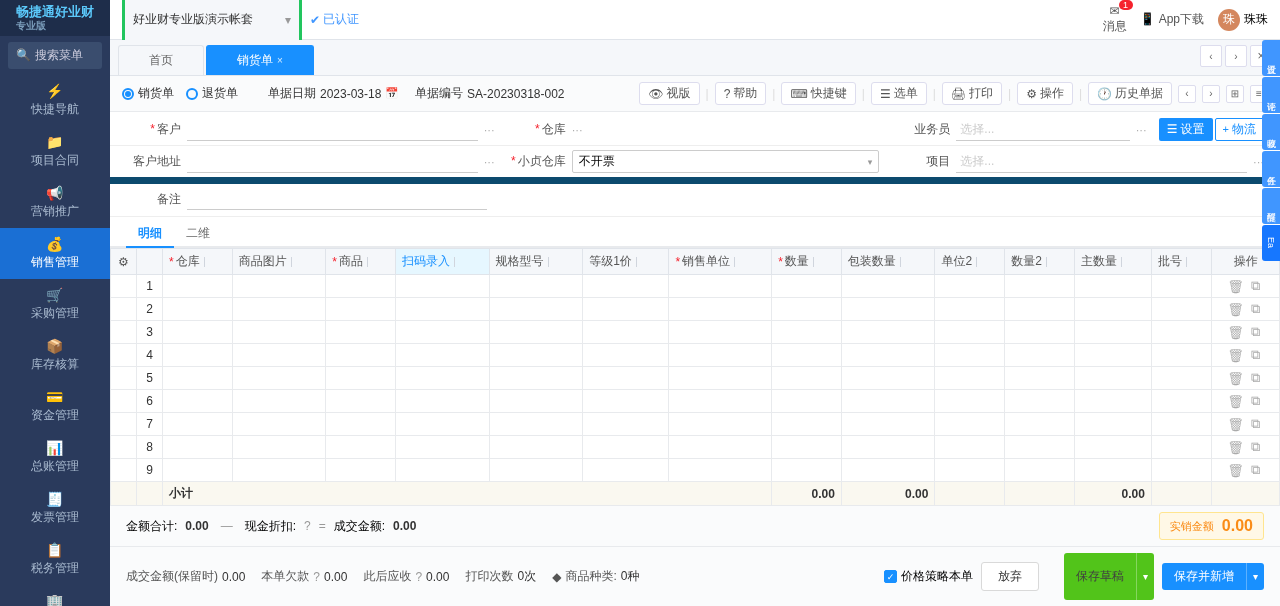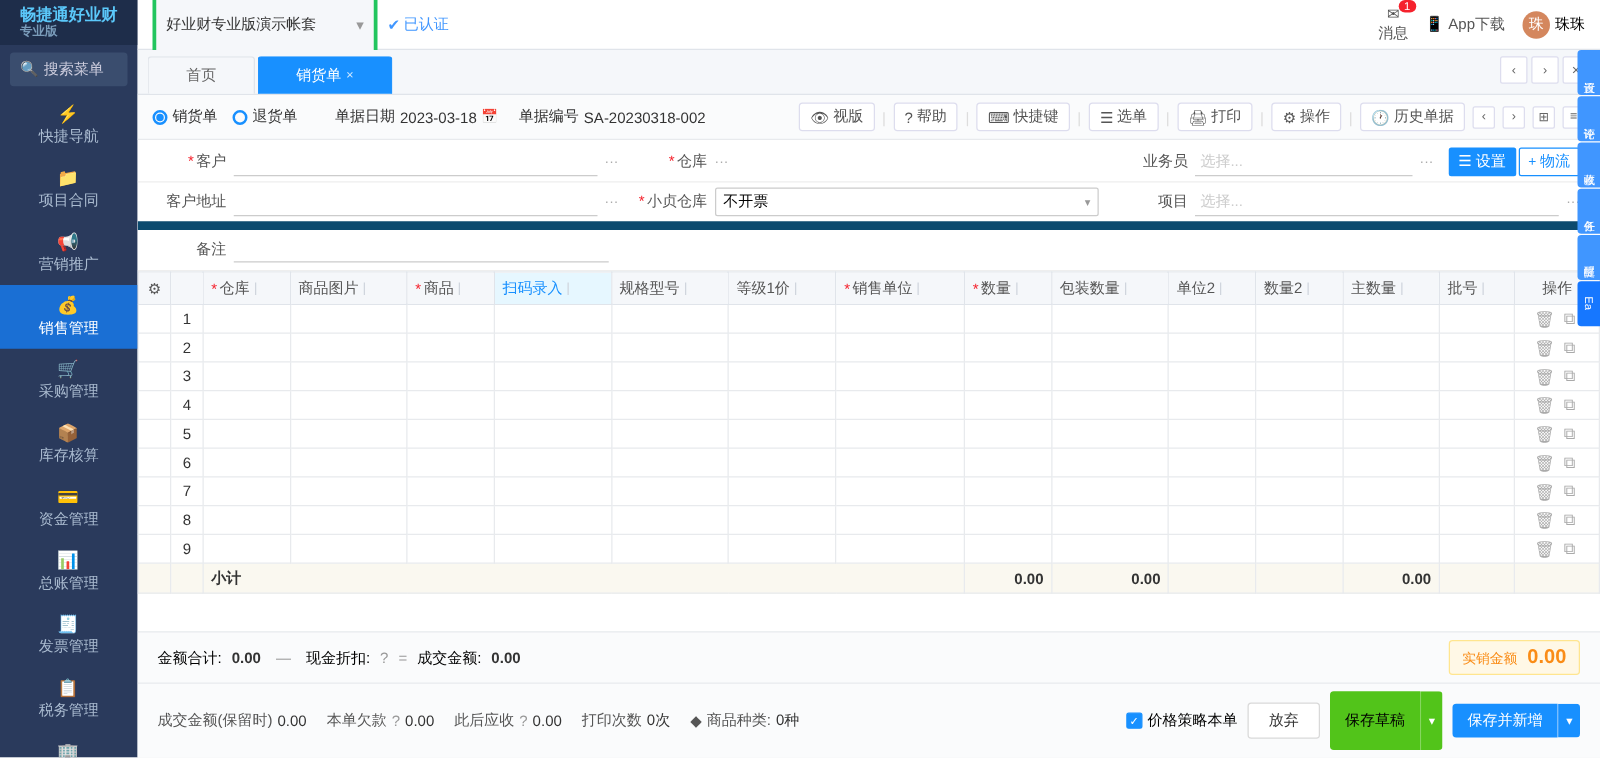--- a/index.html
+++ b/index.html
@@ -87,21 +87,21 @@
     .shiji-val { color: #fa8c16; font-size: 16px; font-weight: bold; }
 
     
     .footer-bar { padding: 6px 16px; border-top: 1px solid #e8eaed; background: #fafbfc; display: flex; align-items: center; gap: 16px; }
     .footer-item { display: flex; align-items: center; gap: 4px; color: #555; }
     .footer-val { color: #333; }
     .footer-right { margin-left: auto; display: flex; gap: 8px; align-items: center; }
     .checkbox-item { display: flex; align-items: center; gap: 4px; cursor: pointer; }
     .checkbox-box { width: 13px; height: 13px; border: 1px solid #1890ff; background: #1890ff; display: flex; align-items: center; justify-content: center; color: #fff; font-size: 9px; border-radius: 2px; }
     .btn-abandon { padding: 5px 16px; border: 1px solid #d9d9d9; background: #fff; border-radius: 3px; cursor: pointer; color: #333; }
-    .btn-save-draft { padding: 15px 12px; background: #52c41a; color: #000000; border: none; border-radius: 3px; cursor: pointer; display: flex; align-items: center; gap: 4px; }
+    .btn-save-draft { padding: 15px 12px; background: #52c41a; color: #404040; border: none; border-radius: 3px; cursor: pointer; display: flex; align-items: center; gap: 4px; margin-left: 17px; }
     .btn-save-new { padding: 5px 12px; background: #1890ff; color: #fff; border: none; border-radius: 3px; cursor: pointer; display: flex; align-items: center; gap: 4px; }
 
     .col-divider { display: inline-block; width: 1px; height: 10px; background: #d0d5dd; margin: 0 2px; cursor: col-resize; }
   </style>
 </head>
 <body>
 
 <div style="display:flex; width:1280px; height:606px; overflow:hidden;">
 
   <div class="sidebar">
@@ -323,20 +323,28 @@
           </div>
           <span class="field-dots">···</span>
         </div>
       </div>
 
       <div style="padding:4px 16px 6px; border-bottom: 1px solid #eee; display:flex; align-items:center; gap:6px;">
         <span class="field-label" style="min-width:55px; text-align:right;">备注</span>
         <div style="flex:1; max-width:300px; border-bottom:1px solid #ccc; min-height:22px;"></div>
       </div>
 
+      <div style="padding: 4px 16px 0; display:flex; gap:0; border-bottom: 2px solid #e8eaed;">
+        <div style="padding:4px 12px; cursor:pointer; color:#1890ff; border-bottom: 2px solid #1890ff; margin-bottom:-2px; font-weight:bold;">
+          <span>明细</span>
+        </div>
+        <div style="padding:4px 12px; cursor:pointer; color:#666; border-bottom: 2px solid transparent; margin-bottom:-2px;">
+          <span>二维</span>
+        </div>
+      </div>
 
       <div class="data-table-wrap" style="overflow-x:auto; overflow-y:auto; flex:1;">
         <table class="data-table">
           <thead>
             <tr>
               <th style="width:26px;">
                 <span>⚙</span>
               </th>
               <th style="width:26px;"></th>
               <th>

